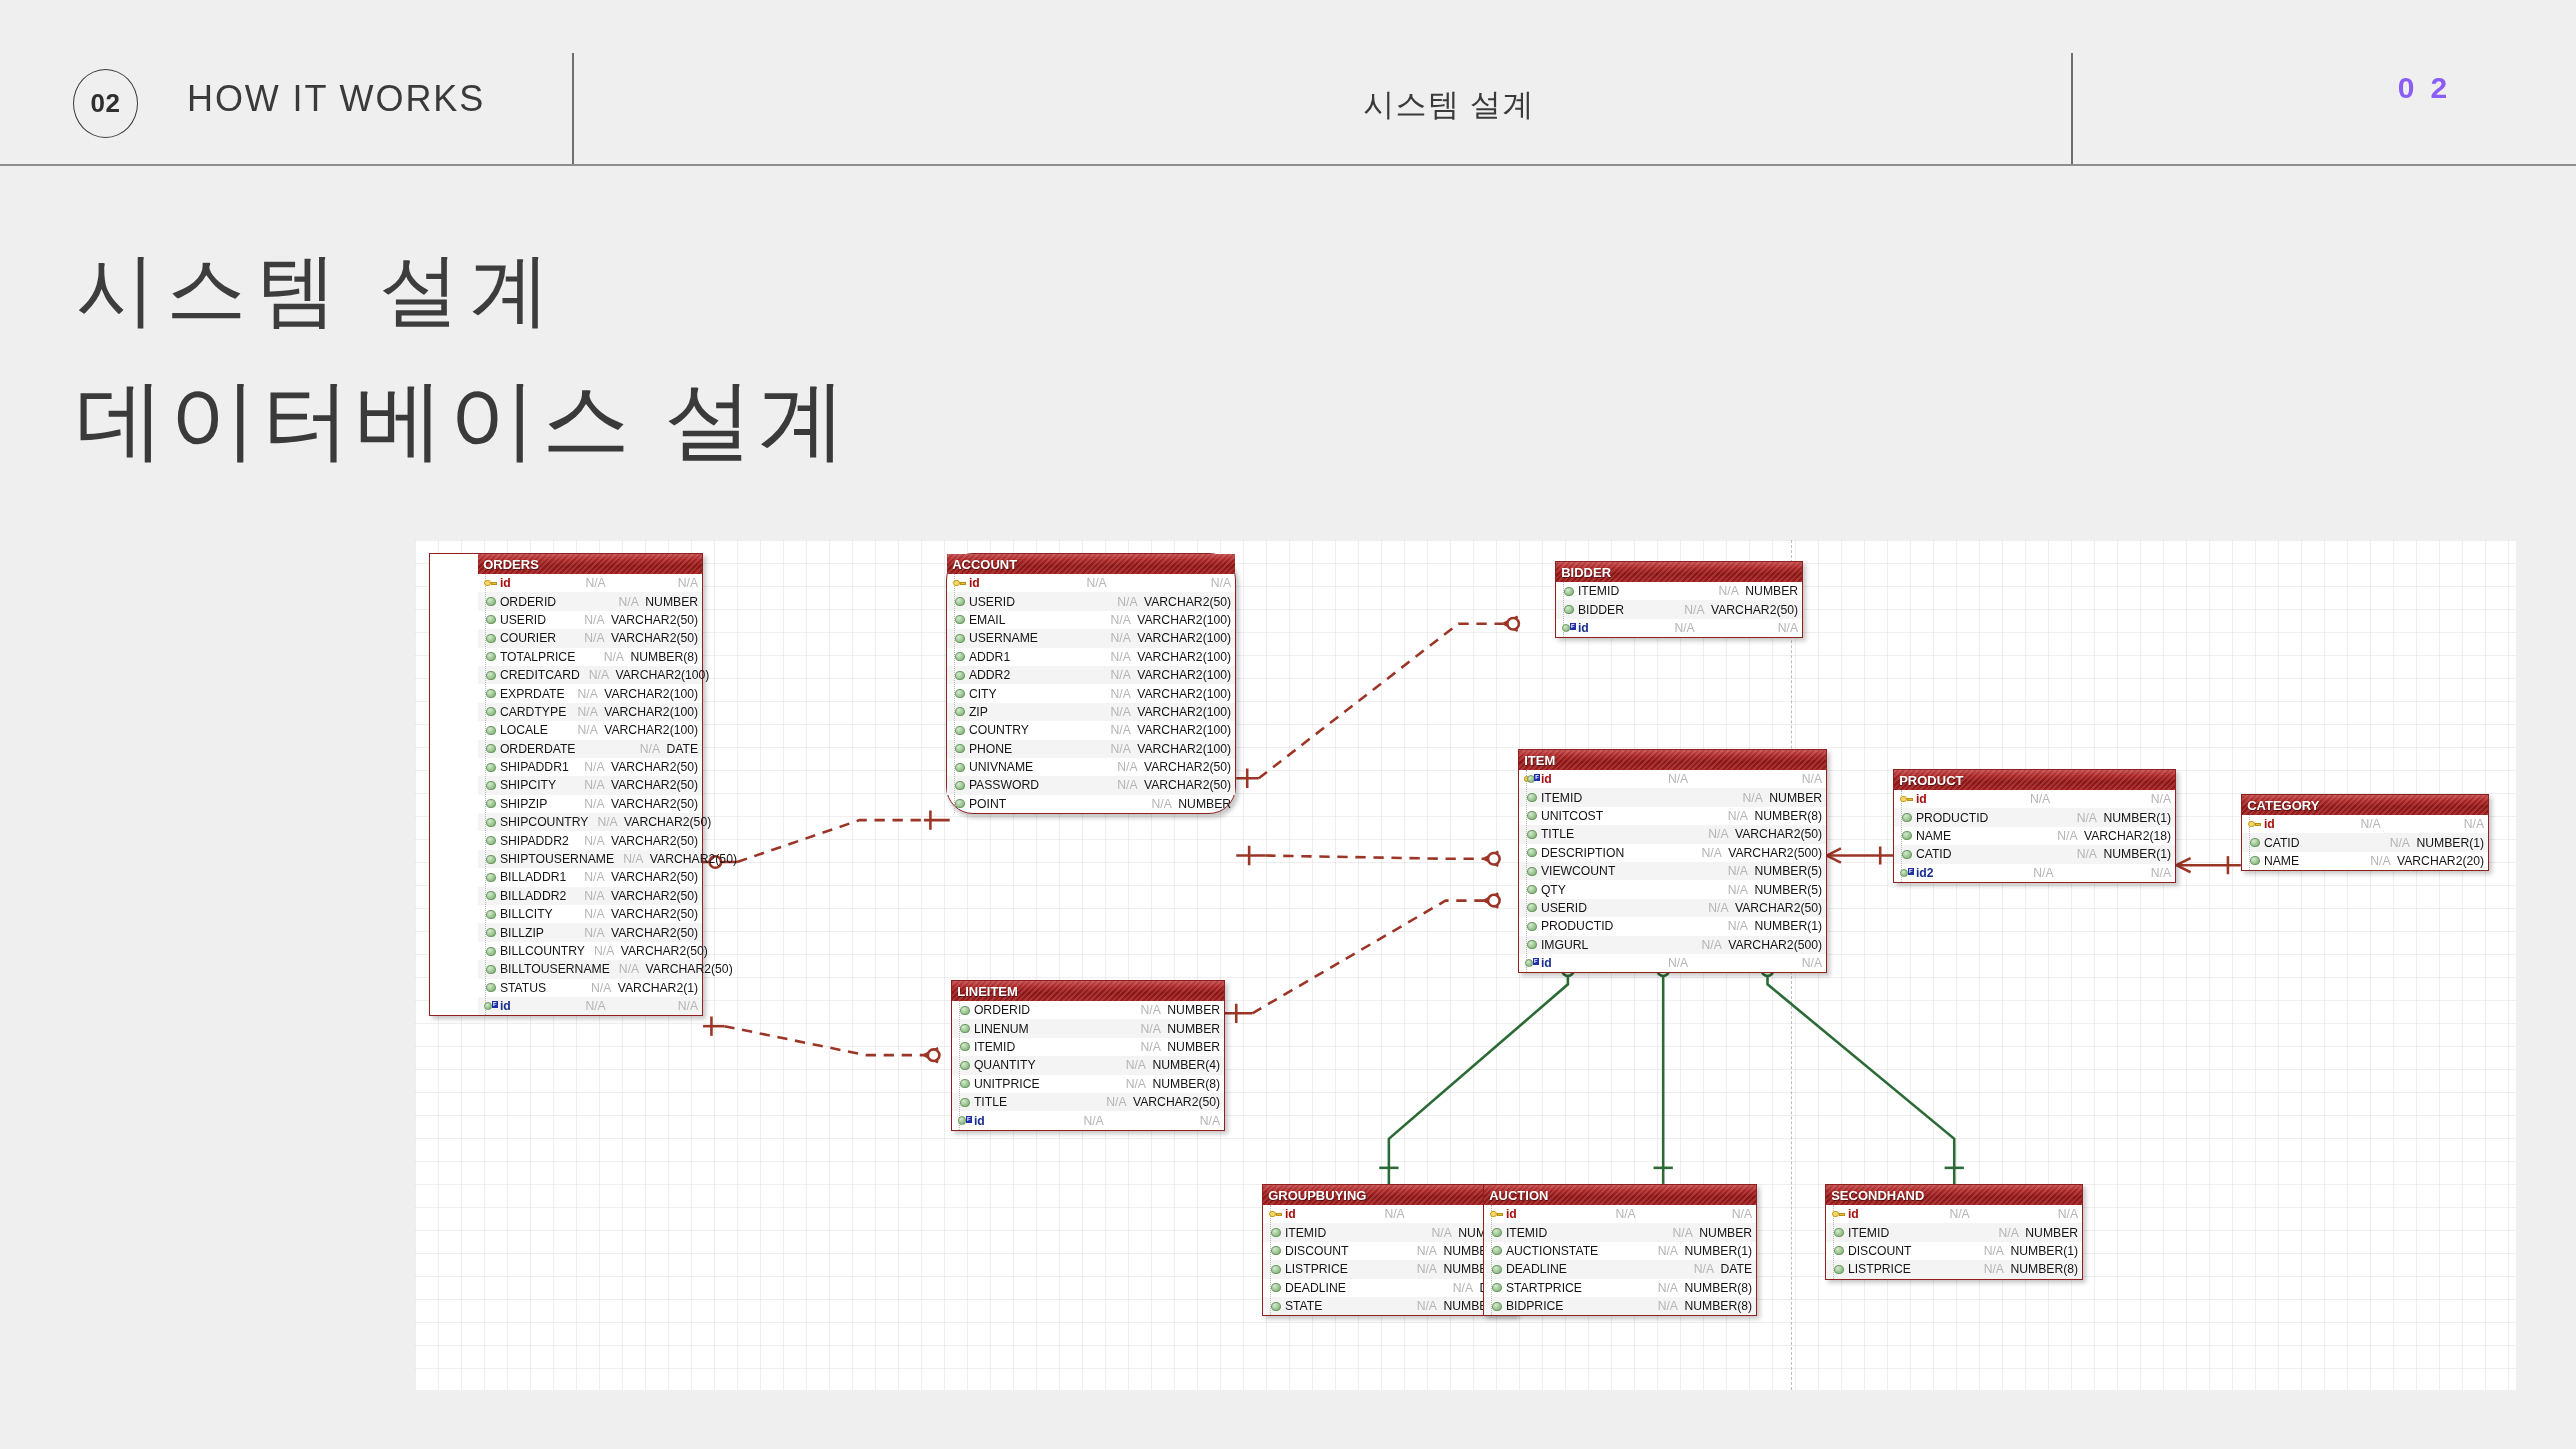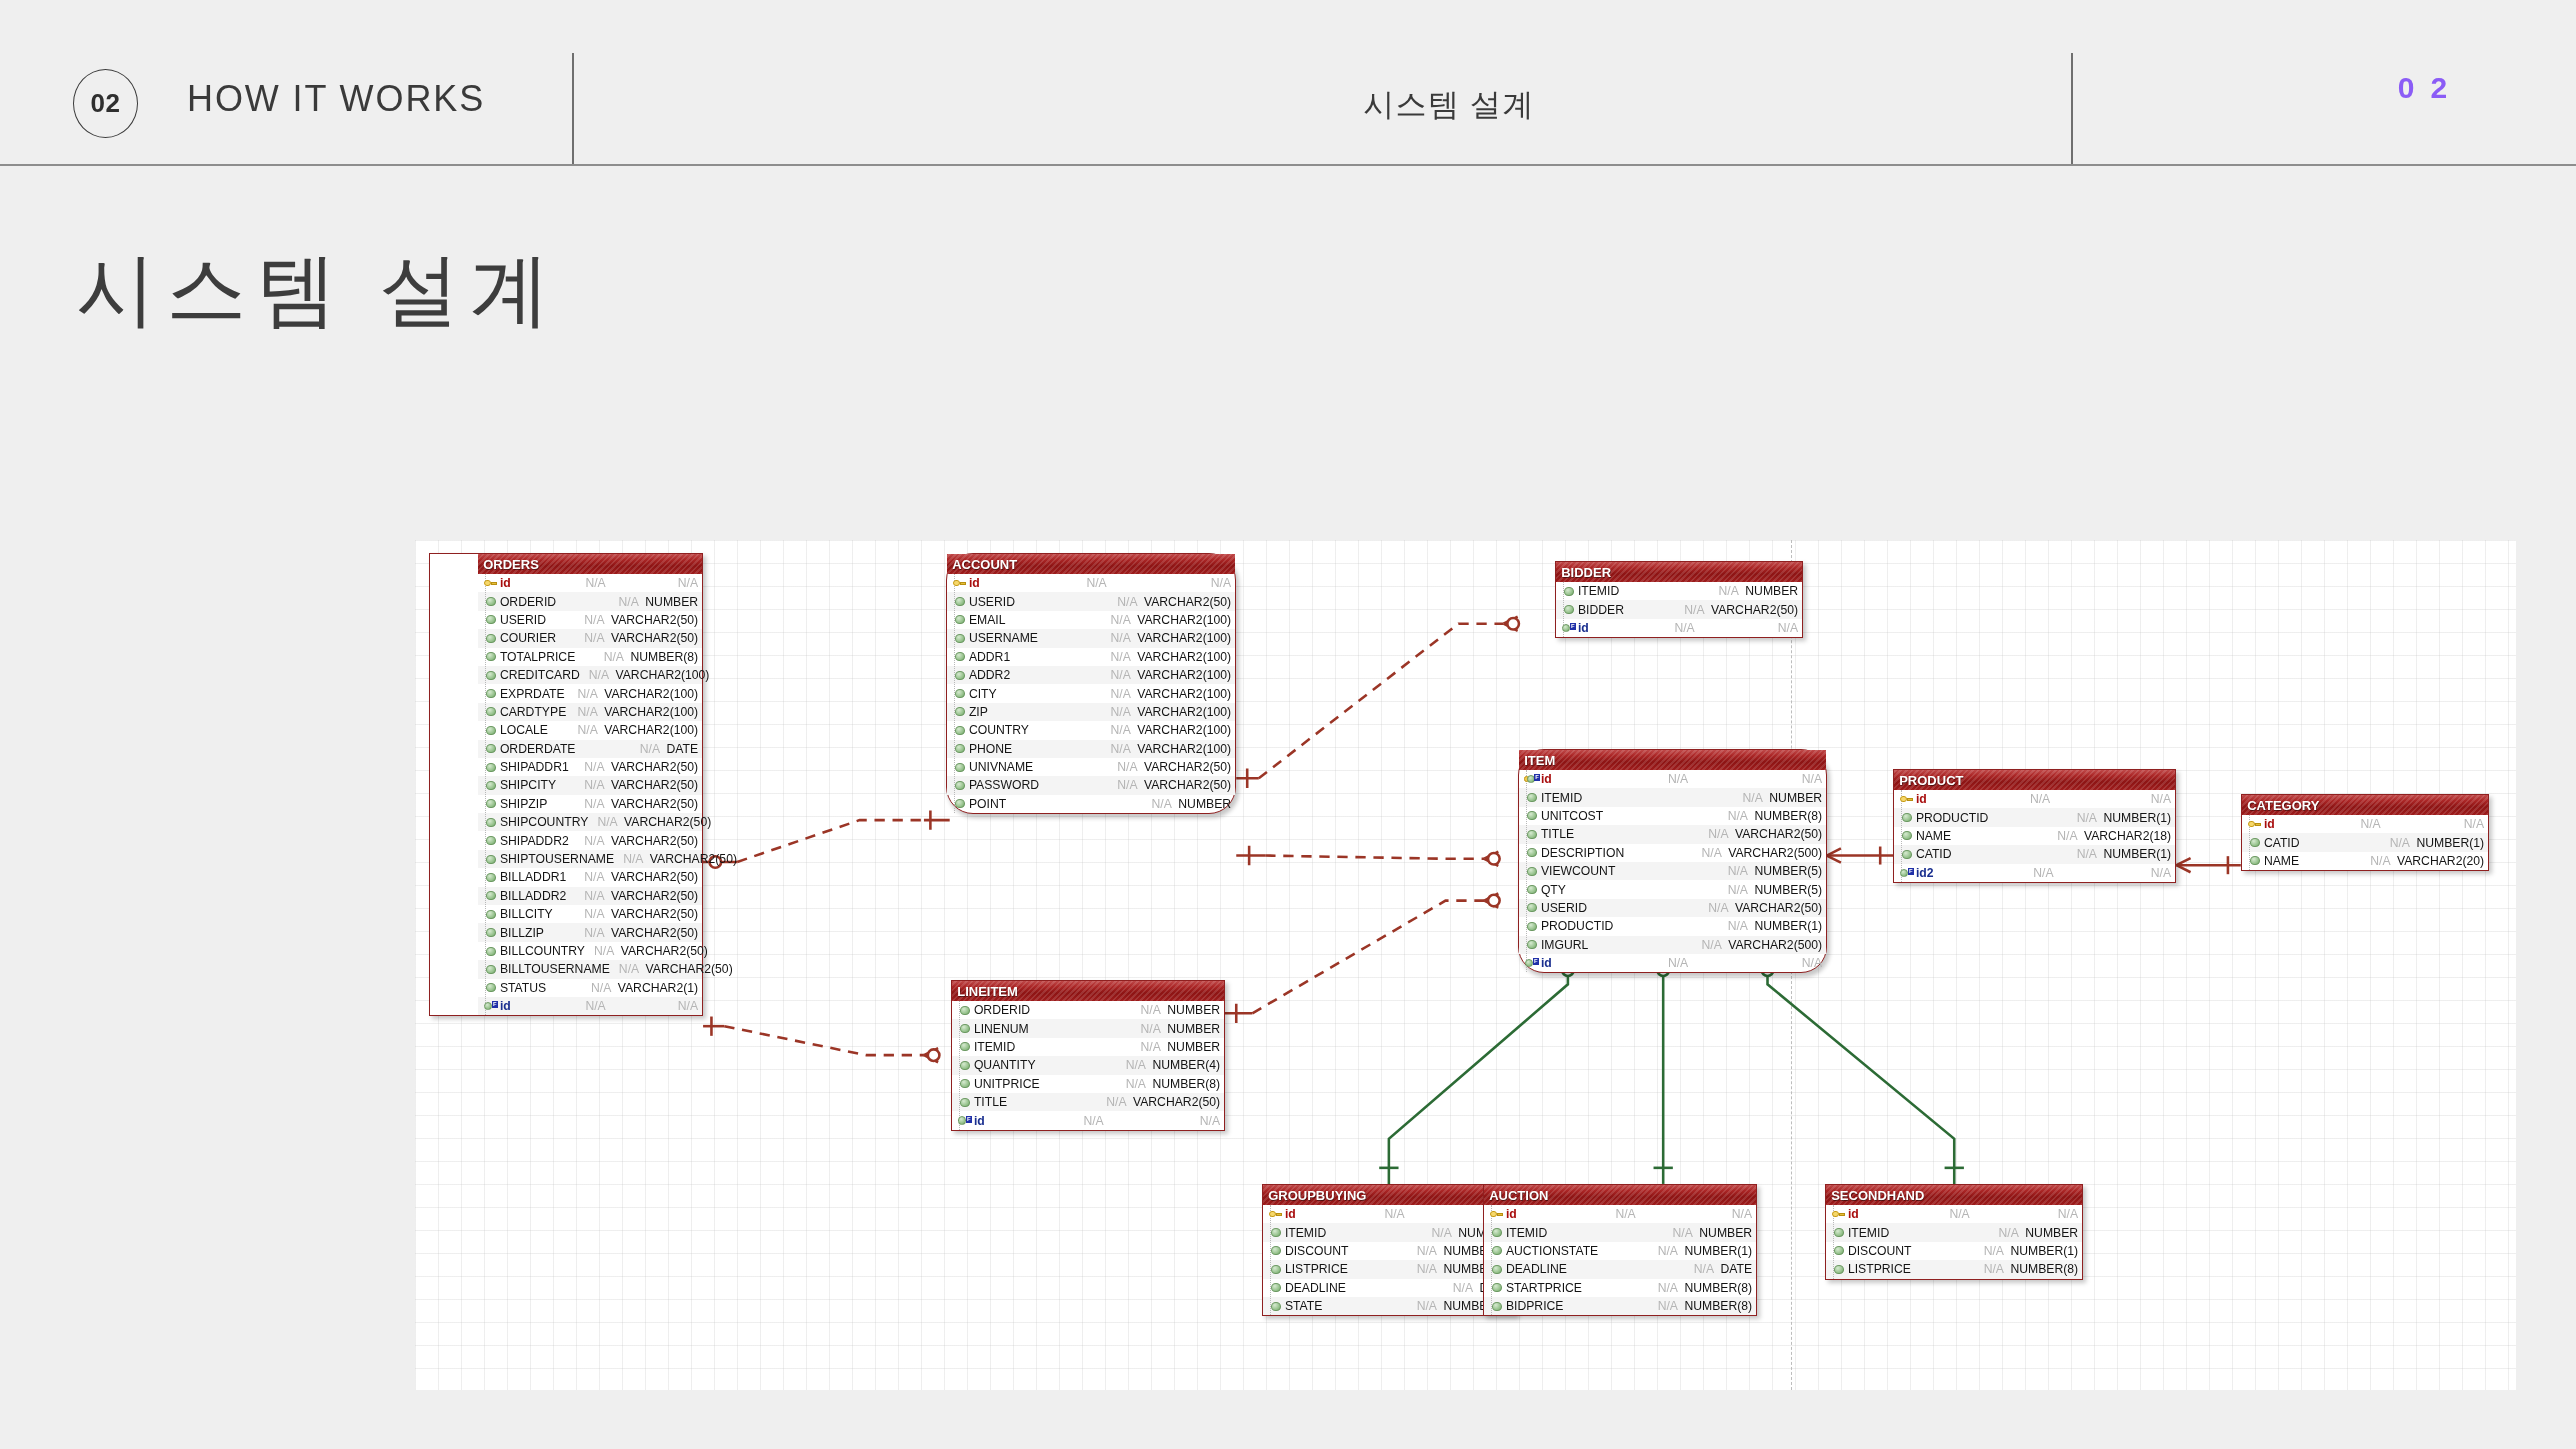--- a/index.html
+++ b/index.html
@@ -129,20 +129,21 @@
     <div id="badge">02</div>
     <div id="hdr-label">HOW IT WORKS</div>
     <div id="hdr-div1"></div>
     <div id="hdr-center">시스템 설계</div>
     <div id="hdr-div2"></div>
     <div id="hdr-page">0 2</div>
     <div id="hdr-rule"></div>
   </div>
 
   <div id="title1">시스템 설계</div>
+  <div id="title2">데이터베이스 설계</div>
 
   <div id="canvas">
     <div id="pagebreak"></div>
 
     <svg id="links" viewBox="0 0 3262 1320">
       <g fill="none" stroke="#9b3526" stroke-width="4">
 
         <path d="M447 500 L500 500" stroke-dasharray="0"></path>
         <path d="M500 500 L690 435 L790 435" stroke-dasharray="16 12"></path>
 
@@ -535,21 +536,21 @@
                   <span class="b"></span>
                   <span class="f">F</span>
                 </span>
               </span>
               <span class="nm">id</span>
               <span class="na">N/A</span>
               <span class="ty na">N/A</span>
             </div>
           </div>
         </div>
-        <div class="tbl" style="left: 1103px; top: 209px; width: 309px; border-radius: 26px;">
+        <div class="tbl" style="left: 1103px; top: 209px; width: 309px;">
           <div class="hdr">ITEM</div>
           <div class="rows">
             <div class="row pk ">
               <span class="ic">
                 <span class="i-pkfk">
                   <span class="k"></span>
                   <span class="b"></span>
                   <span class="f">F</span>
                 </span>
               </span>

